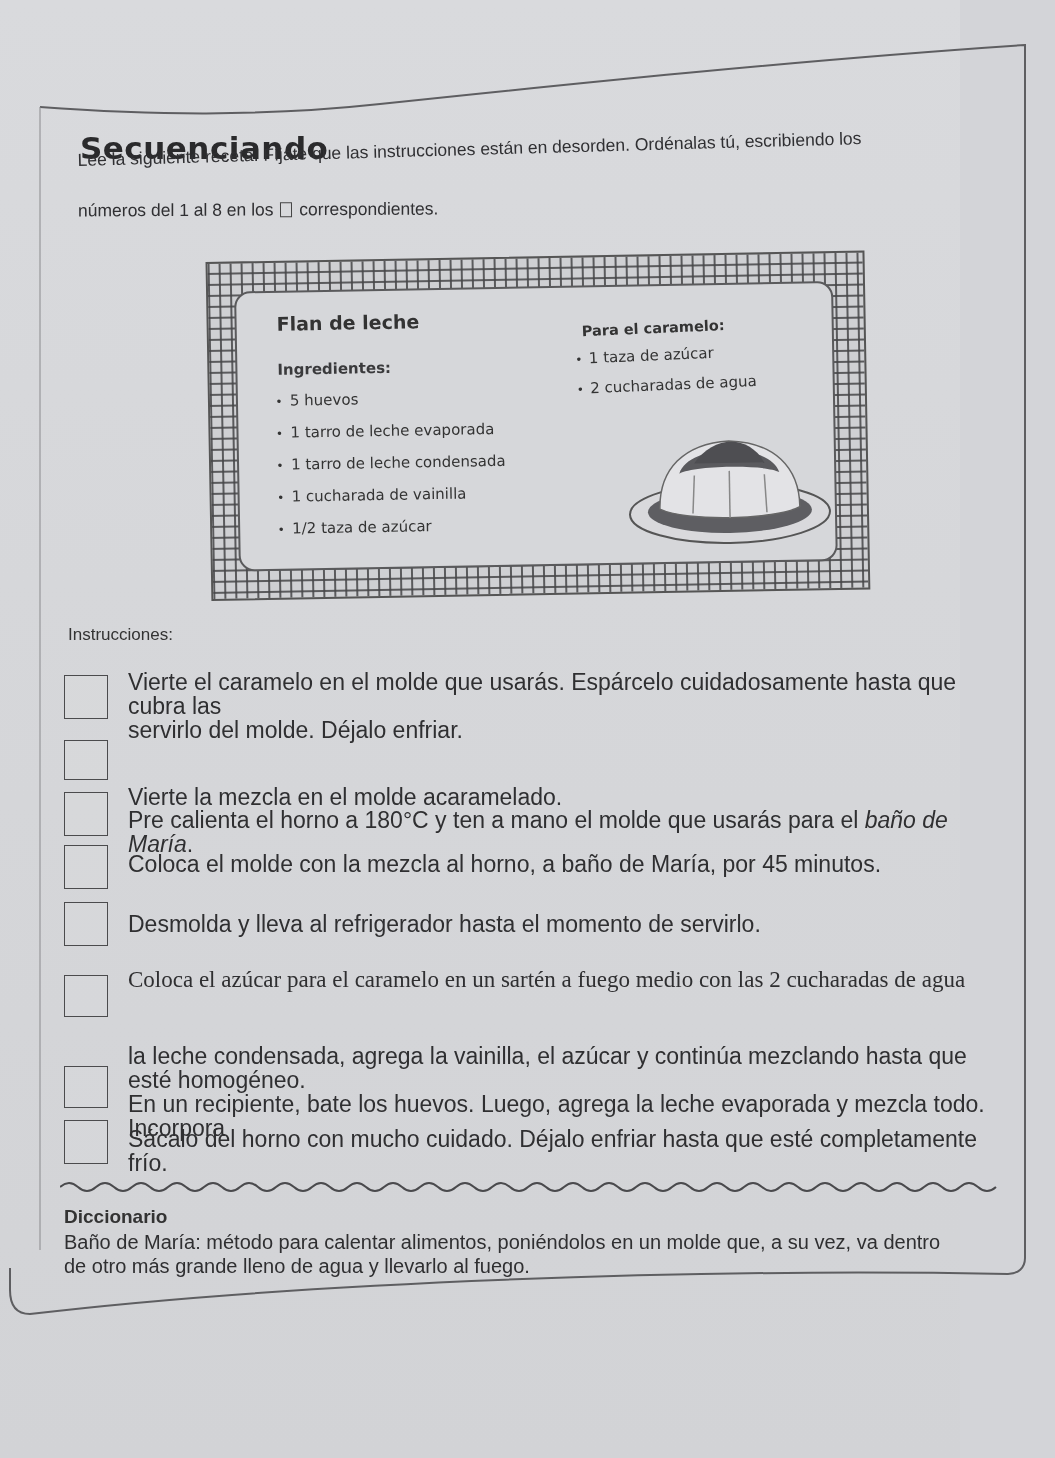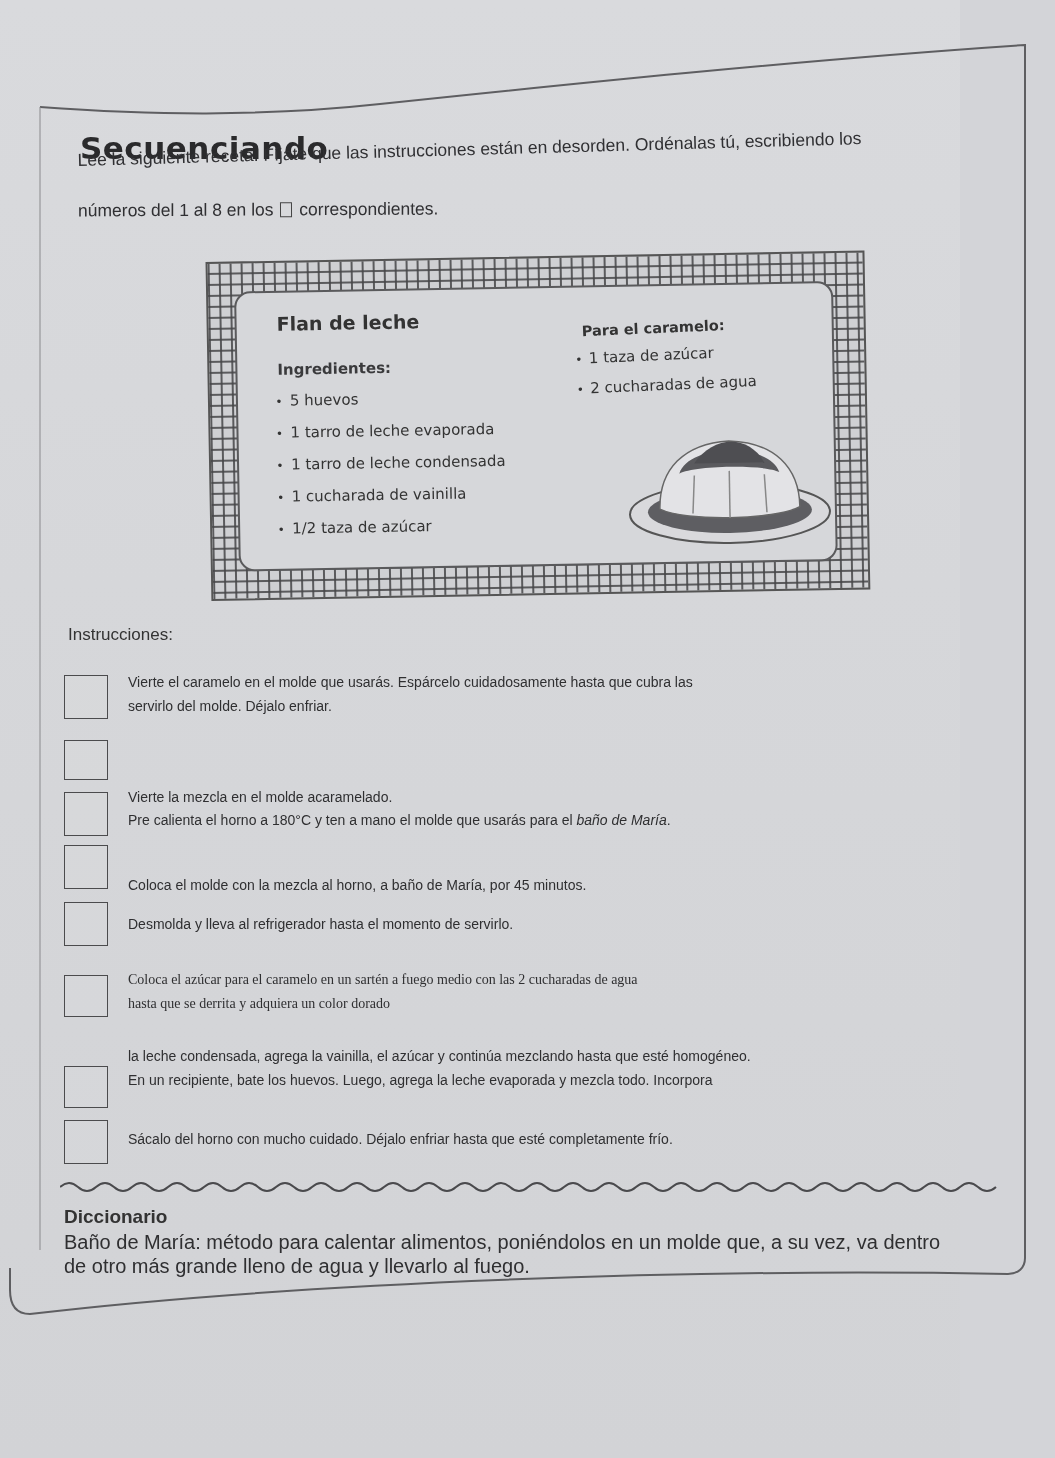--- a/index.html
+++ b/index.html
@@ -81,21 +81,21 @@
   
   .instr-head {
     position: absolute; left: 68px; top: 625px; font-size: 17px; color: #333;
   }
   .step { position: absolute; left: 64px; width: 900px; }
   .step .chk {
     position: absolute; left: 0; width: 42px; height: 38px;
     border: 1.4px solid #4b4b4d; background: rgba(255,255,255,0.05);
   }
   .step .txt {
-    position: absolute; left: 64px; font-size: 14px; line-height: 24px; color: #2f2f31; width: 880px;
+    position: absolute; left: 64px; font-size: 23px; line-height: 24px; color: #2f2f31; width: 880px;
   }
   .step .txt i { font-style: italic; }
 
   .wavy { position: absolute; left: 60px; top: 1175px; width: 938px; height: 20px; }
 
   .dict-head { position: absolute; left: 64px; top: 1206px; font-weight: bold; font-size: 19px; color: #333; }
   .dict-body { position: absolute; left: 64px; top: 1230px; width: 940px; font-size: 20px; line-height: 24px; color: #2f2f31; }
 </style>
 </head>
 <body>
@@ -165,33 +165,32 @@
 
   <div class="step" style="top:792px;">
     <div class="chk" style="top:0; height:42px;"></div>
     <div class="txt" style="top:16px;">
       <span>Pre calienta el horno a 180°C y ten a mano el molde que usarás para el </span><i>baño de María</i><span>.</span>
     </div>
   </div>
 
   <div class="step" style="top:845px;">
     <div class="chk" style="top:0; height:42px;"></div>
-    <div class="txt" style="top:28px;">Coloca el molde con la mezcla al horno, a baño de María, por 45 minutos.</div>
+    <div class="txt" style="top:7px;">Coloca el molde con la mezcla al horno, a baño de María, por 45 minutos.</div>
   </div>
 
   <div class="step" style="top:902px;">
     <div class="chk" style="top:0; height:42px;"></div>
     <div class="txt" style="top:10px;">Desmolda y lleva al refrigerador hasta el momento de servirlo.</div>
   </div>
 
   <div class="step" style="top:970px;">
     <div class="chk" style="top:5px; height:40px;"></div>
     <div class="txt" style="top:-2px;font-family:Liberation Serif, serif;">
       <div>Coloca el azúcar para el caramelo en un sartén a fuego medio con las 2 cucharadas de agua</div>
-      <div>hasta que se derrita y adquiera un color dorado</div>
     </div>
   </div>
 
   <div class="step" style="top:1058px;">
     <div class="chk" style="top:8px; height:40px;"></div>
     <div class="txt" style="top:-14px;">
       <div>la leche condensada, agrega la vainilla, el azúcar y continúa mezclando hasta que esté homogéneo.</div>
       <div>En un recipiente, bate los huevos. Luego, agrega la leche evaporada y mezcla todo. Incorpora</div>
     </div>
   </div>

